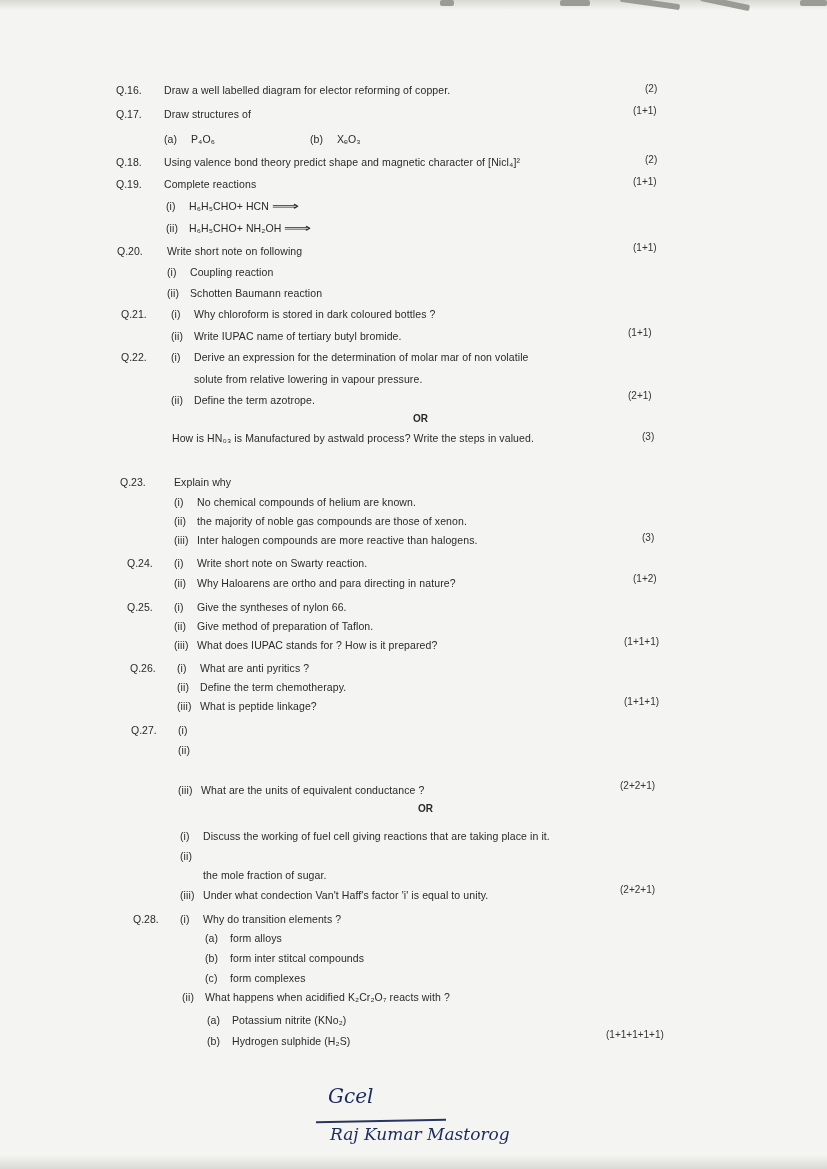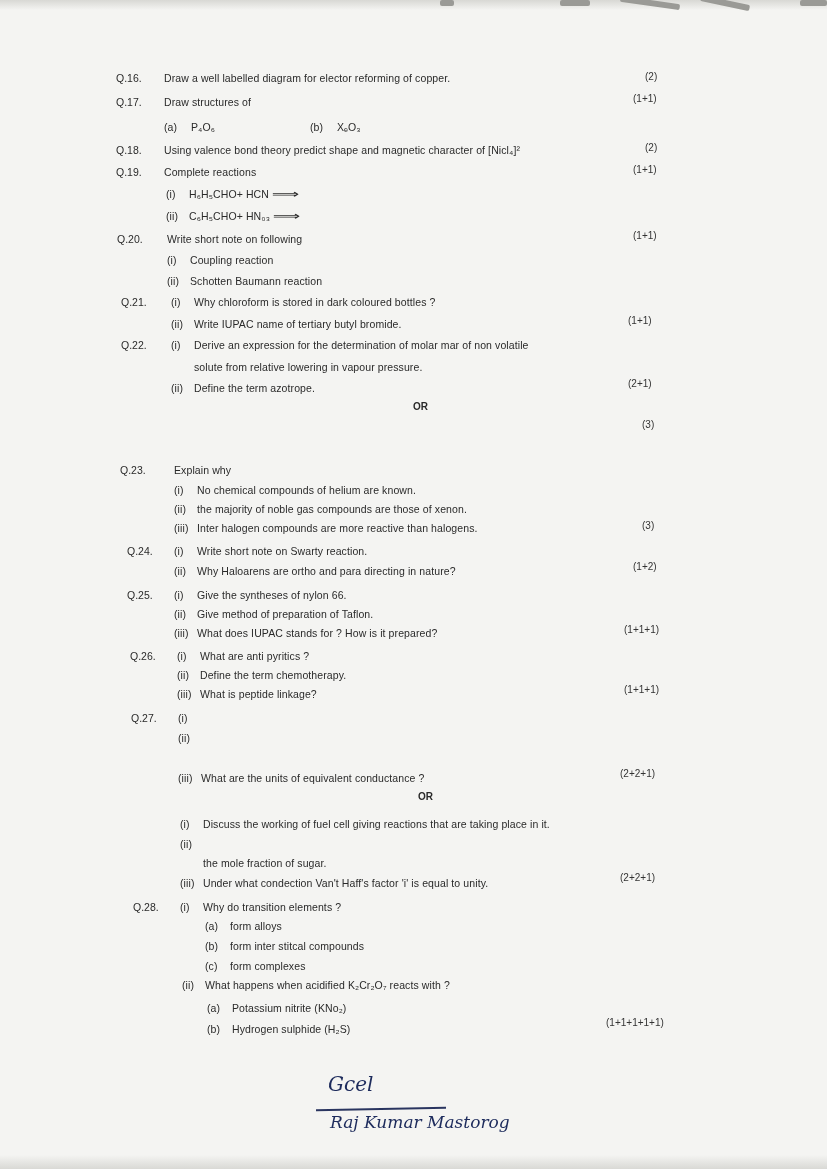--- a/index.html
+++ b/index.html
@@ -8,21 +8,21 @@
     background:#f4f4f2;
     font-family:"Liberation Sans", sans-serif;
     color:#2a2a2a;
     position:relative;
   }
   .topstrip {
     position:absolute; left:0; top:0; width:827px; height:10px;
     background:linear-gradient(to bottom, #d8d8d4, #f4f4f2);
   }
   .topmark { position:absolute; top:0; height:6px; background:#9a9a96; border-radius:2px; }
-  .page { position:absolute; left:0; top:0; width:827px; height:1059px; }
+  .page { position:absolute; left:0; top:12px; width:827px; height:1059px; }
   .line {
     position:absolute; font-size:10.5px; white-space:nowrap; line-height:13px;
     letter-spacing:0.1px;
   }
   .qno { position:absolute; font-size:10.5px; line-height:13px; }
   .marks { position:absolute; font-size:10px; line-height:13px; color:#333; }
   .or { position:absolute; font-size:10px; line-height:13px; font-weight:bold; }
   .arrow { display:inline-block; font-size:12px; transform:scaleX(1.6); margin-left:8px; }
   .sig { position:absolute; font-family:"DejaVu Serif", serif; font-style:italic; color:#1d2b5c; }
   .sigline { position:absolute; height:1.5px; background:#2a3560; transform:rotate(-1deg); }
@@ -58,21 +58,21 @@
   <span class="qno" style="left:116px;top:144px">Q.18.</span>
   <span class="line" style="left:164px;top:144px">Using valence bond theory predict shape and magnetic character of [Nicl₄]²</span>
   <span class="marks" style="left:645px;top:141px">(2)</span>
 
   <span class="qno" style="left:116px;top:166px">Q.19.</span>
   <span class="line" style="left:164px;top:166px">Complete reactions</span>
   <span class="marks" style="left:633px;top:163px">(1+1)</span>
   <span class="line" style="left:166px;top:188px">(i)</span>
   <span class="line" style="left:189px;top:188px"><span>H₆H₅CHO+ HCN</span><span class="arrow">⟹</span></span>
   <span class="line" style="left:166px;top:210px">(ii)</span>
-  <span class="line" style="left:189px;top:210px"><span>C₆H₅CHO+ HN₀₃</span><span class="arrow">⟹</span></span>
+  <span class="line" style="left:189px;top:210px"><span>H₆H₅CHO+ NH₂OH</span><span class="arrow">⟹</span></span>
 
   <span class="qno" style="left:117px;top:233px">Q.20.</span>
   <span class="line" style="left:167px;top:233px">Write short note on following</span>
   <span class="marks" style="left:633px;top:229px">(1+1)</span>
   <span class="line" style="left:167px;top:254px">(i)</span>
   <span class="line" style="left:190px;top:254px">Coupling reaction</span>
   <span class="line" style="left:167px;top:275px">(ii)</span>
   <span class="line" style="left:190px;top:275px">Schotten Baumann reaction</span>
 
   <span class="qno" style="left:121px;top:296px">Q.21.</span>
@@ -83,20 +83,21 @@
   <span class="marks" style="left:628px;top:314px">(1+1)</span>
 
   <span class="qno" style="left:121px;top:339px">Q.22.</span>
   <span class="line" style="left:171px;top:339px">(i)</span>
   <span class="line" style="left:194px;top:339px">Derive an expression for the determination of molar mar of non volatile</span>
   <span class="line" style="left:194px;top:361px">solute from  relative lowering in vapour pressure.</span>
   <span class="line" style="left:171px;top:382px">(ii)</span>
   <span class="line" style="left:194px;top:382px">Define the term azotrope.</span>
   <span class="marks" style="left:628px;top:377px">(2+1)</span>
   <span class="or" style="left:413px;top:400px">OR</span>
+  <span class="line" style="left:172px;top:420px">How is HN₀₃ is Manufactured by astwald process? Write the steps in valued.</span>
   <span class="marks" style="left:642px;top:418px">(3)</span>
 
   <span class="qno" style="left:120px;top:464px">Q.23.</span>
   <span class="line" style="left:174px;top:464px">Explain why</span>
   <span class="line" style="left:174px;top:484px">(i)</span>
   <span class="line" style="left:197px;top:484px">No chemical compounds of helium are known.</span>
   <span class="line" style="left:174px;top:503px">(ii)</span>
   <span class="line" style="left:197px;top:503px">the majority of noble gas compounds are those of xenon.</span>
   <span class="line" style="left:174px;top:522px">(iii)</span>
   <span class="line" style="left:197px;top:522px">Inter halogen compounds are more reactive than halogens.</span>

